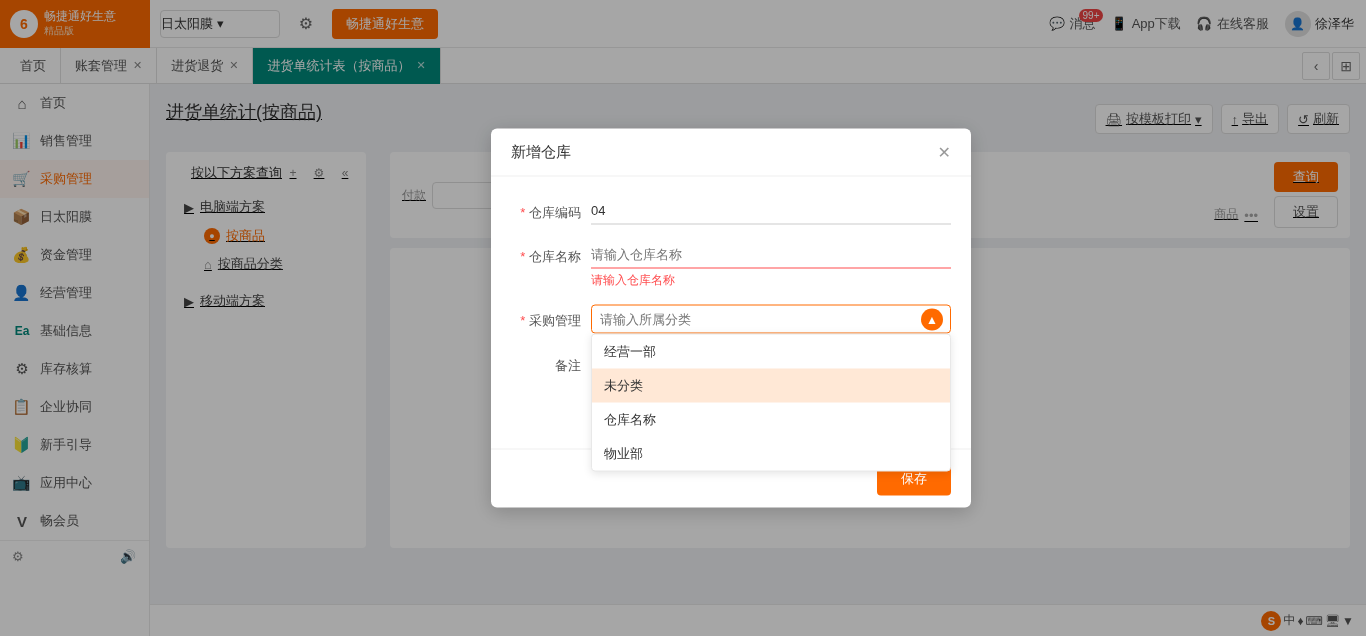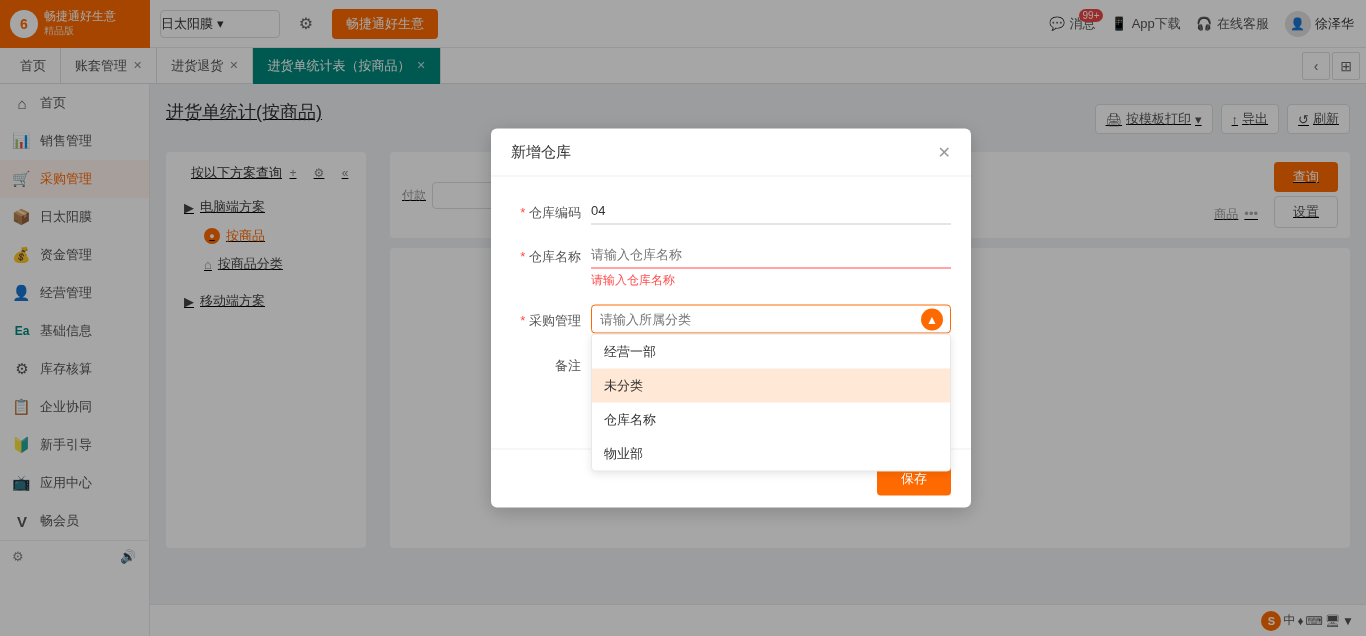--- a/index.html
+++ b/index.html
@@ -376,21 +376,21 @@
             </div>
           </div>
           <div style="display:flex;align-items:center;gap:6px;">
             <span style="color:#999;font-size:12px;">单据状态</span>
             <div class="select-input-wrap" style="min-width:120px;">
               <span class="select-input-text"></span>
               <span class="select-input-arrow">▾</span>
             </div>
           </div>
           <div style="flex:1;"></div>
-          <div style="display:flex;align-items:flex-start;gap:6px;margin-top:38px;">
+          <div style="display:flex;align-items:flex-end;gap:6px;margin-top:38px;">
             <span style="color:#999;font-size:12px;">商品</span>
             <span style="cursor:pointer;color:#aaa;">•••</span>
           </div>
           <div style="display:flex;flex-direction:column;gap:4px;">
             <button class="query-btn">查询</button>
             <button class="set-btn">设置</button>
           </div>
         </div>
 
         <div style="background:#fff;border-radius:4px;padding:40px;text-align:center;min-height:300px;display:flex;flex-direction:column;align-items:center;justify-content:center;">

